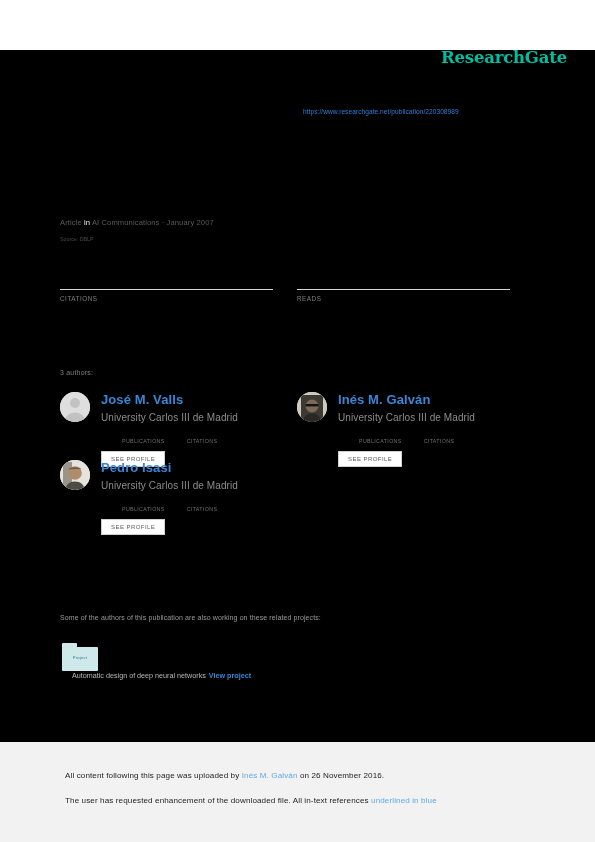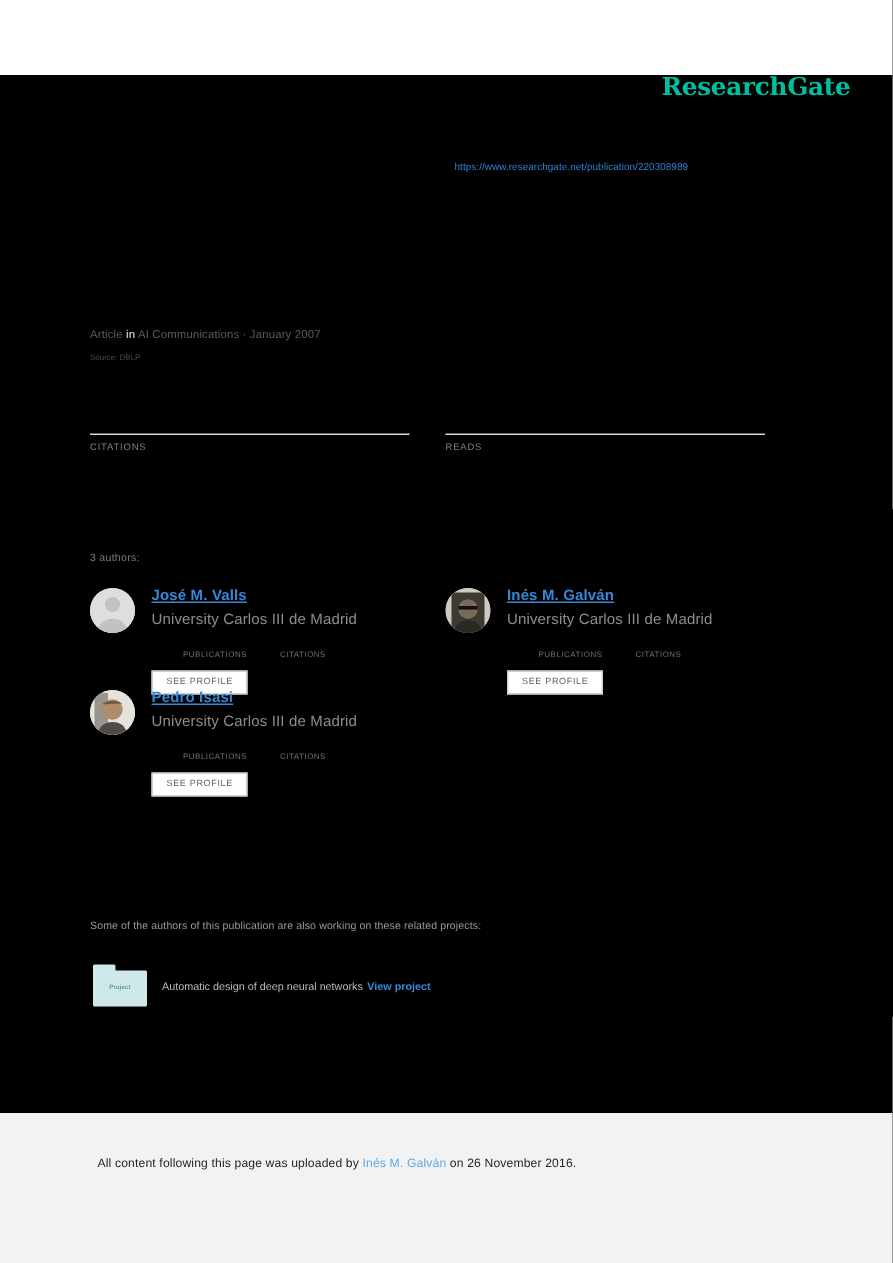--- a/index.html
+++ b/index.html
@@ -74,23 +74,22 @@
   .a2{left:297px;top:392px;}
   .a3{left:60px;top:460px;}
 
   .avatar{
     position:absolute;left:0;top:0;width:30px;height:30px;border-radius:50%;
     overflow:hidden;background:#d8d8d8;
   }
   .avatar svg{display:block;width:30px;height:30px;}
   .a-body{position:absolute;left:41px;top:0;width:209px;}
   .a-name{
-    font-size:10px;font-weight:700;color:#3a87d6;letter-spacing:.1px;
+    font-size:13px;font-weight:700;color:#3a87d6;letter-spacing:.1px;
     white-space:nowrap;
-    text-decoration:underline;
   }
   .a-affil{
     margin-top:4.5px;font-size:10px;color:#8d8d8d;white-space:nowrap;
     letter-spacing:.1px;
   }
   .a-stats{margin-top:5px;display:flex;gap:22px;padding-left:21px;}
   .a-stat{text-align:left;}
   .a-stat .n{
     display:block;font-size:7px;font-weight:700;color:#000;height:9px;line-height:9px;
   }
@@ -102,21 +101,21 @@
     border:1px solid #cfcfcf;background:#ffffff;
     padding:4px 9px;font-size:6px;letter-spacing:.45px;color:#5e5e5e;
   }
   .sp-wrap{padding-left:0px;}
 
   
   .proj-head{
     position:absolute;left:60px;top:614px;
     font-size:7px;color:#9a9a9a;letter-spacing:.1px;white-space:nowrap;
   }
-  .proj-row{position:absolute;left:62px;top:643px;display:flex;align-items:center;}
+  .proj-row{position:absolute;left:62px;top:643px;display:flex;flex-direction:column;}
   .folder{position:relative;width:36px;height:28px;flex:none;}
   .folder .tab{
     position:absolute;left:0;top:0;width:15px;height:5px;
     background:#cfe8ea;border-radius:1px 1px 0 0;
   }
   .folder .body{
     position:absolute;left:0;top:4px;width:36px;height:24px;
     background:#cfe8ea;border-radius:1px;
   }
   .folder .flabel{
@@ -263,14 +262,17 @@
       <div class="flabel">Project</div>
     </div>
     <div class="proj-text">
       <span>Automatic design of deep neural networks</span><span class="viewp">View project</span>
     </div>
   </div>
 
   <div class="f-line f1">
     <span>All content following this page was uploaded by </span><span class="f-link">Inés M. Galván</span><span> on 26 November 2016.</span>
   </div>
+  <div class="f-line f2">
+    <span>The user has requested enhancement of the downloaded file. All in-text references </span><span class="f-link">underlined in blue</span>
+  </div>
 
 </div>
 
 </body></html>

